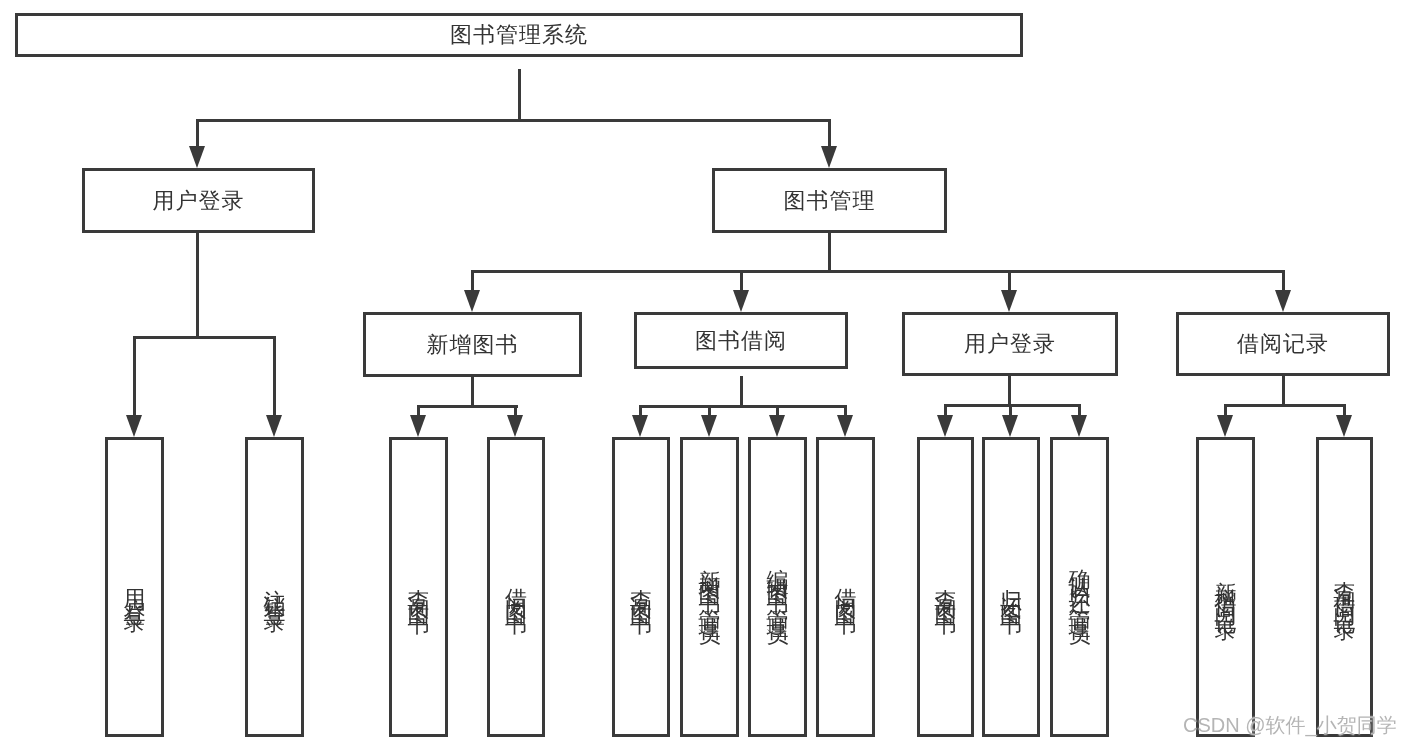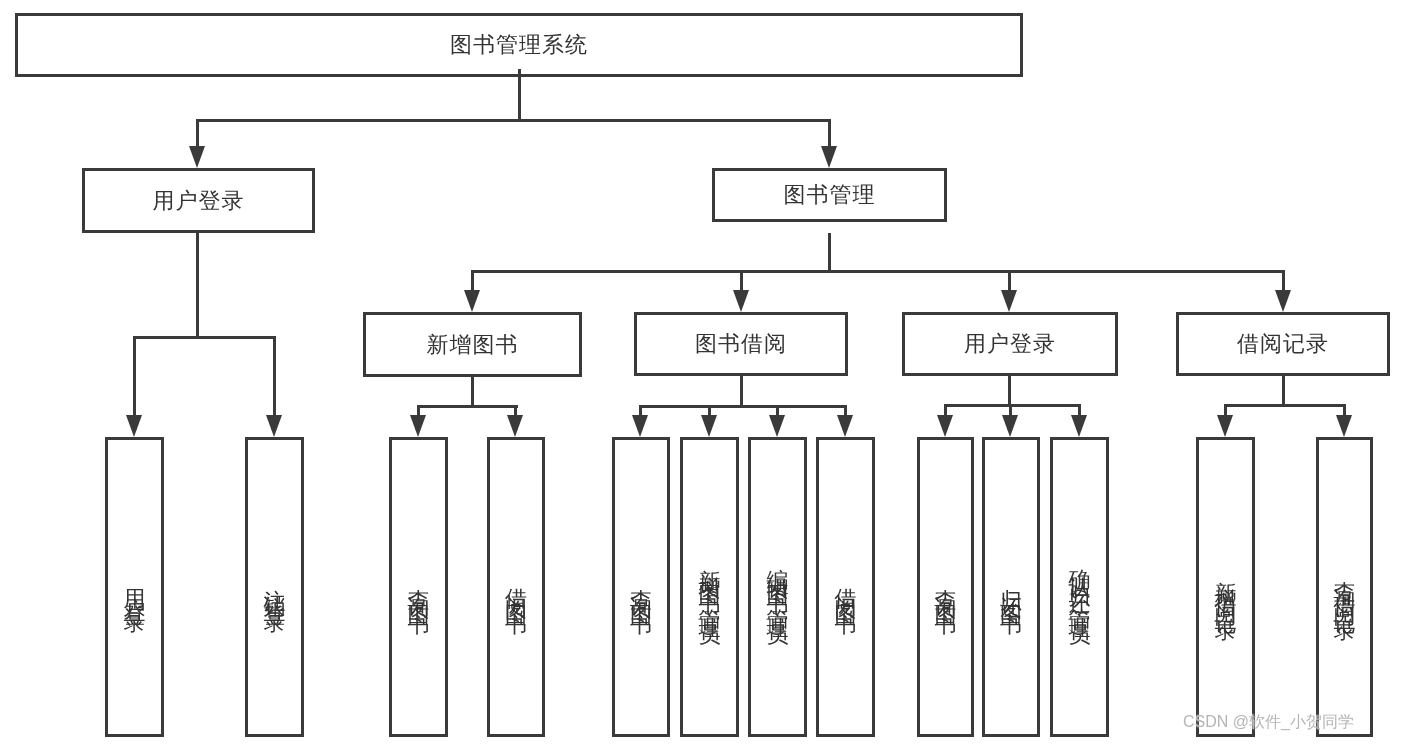--- a/index.html
+++ b/index.html
@@ -20,44 +20,44 @@
   }
   .vl { position:absolute; width:3px; background:#3a3a3a; }
   .hl { position:absolute; height:3px; background:#3a3a3a; }
   .arr {
     position:absolute; width:0; height:0;
     border-left:8px solid transparent; border-right:8px solid transparent;
     border-top:22px solid #3a3a3a;
   }
   .watermark {
     position:absolute; left:1183px; top:712px; z-index:5;
-    font-size:16px; color:#b5b5b5; white-space:nowrap;
+    font-size:20px; color:#b5b5b5; white-space:nowrap;
     text-shadow:0 0 2px #ffffff;
   }
 </style>
 </head>
 <body>
 
 <div class="stage">
 
-  <div class="box" style="left:15px;top:13px;width:1008px;height:64px">
+  <div class="box" style="left:15px;top:13px;width:1008px;height:44px">
     <span class="ht">图书管理系统</span>
   </div>
 
   <div class="box" style="left:82px;top:168px;width:233px;height:65px">
     <span class="ht">用户登录</span>
   </div>
-  <div class="box" style="left:712px;top:168px;width:235px;height:54px">
+  <div class="box" style="left:712px;top:168px;width:235px;height:65px">
     <span class="ht">图书管理</span>
   </div>
 
   <div class="box" style="left:363px;top:312px;width:219px;height:65px">
     <span class="ht">新增图书</span>
   </div>
-  <div class="box" style="left:634px;top:312px;width:214px;height:64px">
+  <div class="box" style="left:634px;top:312px;width:214px;height:57px">
     <span class="ht">图书借阅</span>
   </div>
   <div class="box" style="left:902px;top:312px;width:216px;height:64px">
     <span class="ht">用户登录</span>
   </div>
   <div class="box" style="left:1176px;top:312px;width:214px;height:64px">
     <span class="ht">借阅记录</span>
   </div>
 
   <div class="box" style="left:105px;top:437px;width:59px;height:300px">

